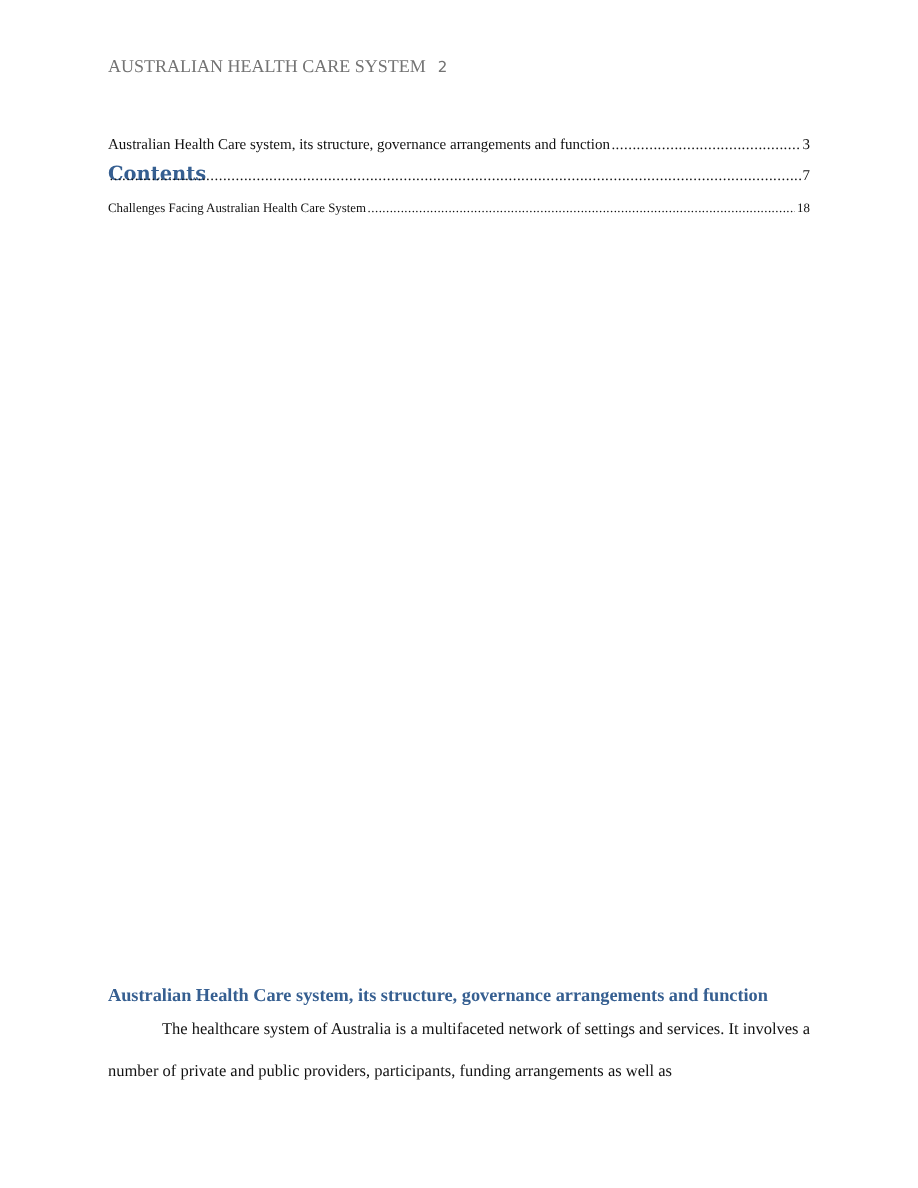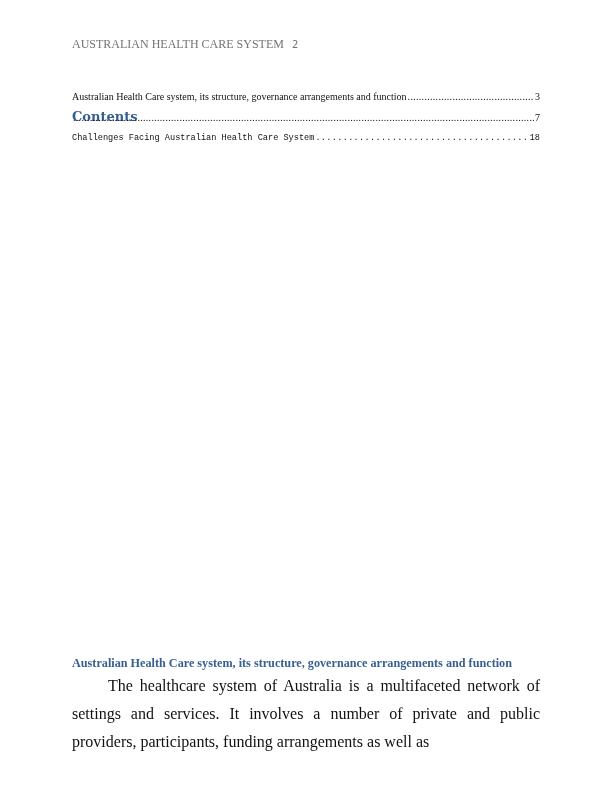--- a/index.html
+++ b/index.html
@@ -27,29 +27,29 @@
   .toc-row .t { flex: 0 0 auto; }
   .toc-row .dots {
     flex: 1 1 auto; overflow: hidden; margin: 0 1px;
   }
   .toc-row .dots::after {
     content: "...................................................................................................................................................................................................................";
     letter-spacing: 0.3px;
   }
   .toc-row .n { flex: 0 0 auto; }
   .serif-row { font-family: "Liberation Serif", serif; font-size: 10px; }
-  .sans-row { font-family: Liberation Mono, monospace; font-size: 8.6px; }
+  .sans-row { font-family: Liberation Serif, serif; font-size: 8.6px; }
   .section-heading {
     position: absolute; left: 72px; top: 656px;
     font-family: "Liberation Serif", serif; font-weight: bold; font-size: 12.2px; color: #365f91;
     white-space: nowrap;
   }
   .body-para {
     position: absolute; left: 72px; top: 672px; width: 468px;
-    font-family: "Liberation Serif", serif; font-size: 16px; color: #111;
+    font-family: "Liberation Serif", serif; font-size: 11px; color: #111;
     line-height: 28px; text-indent: 36px; text-align: justify; margin: 0;
   }
 </style>
 </head>
 <body>
 
 <div class="page">
 
   <div class="running-head">
     <span>AUSTRALIAN HEALTH CARE SYSTEM</span><span class="pnum">2</span>

